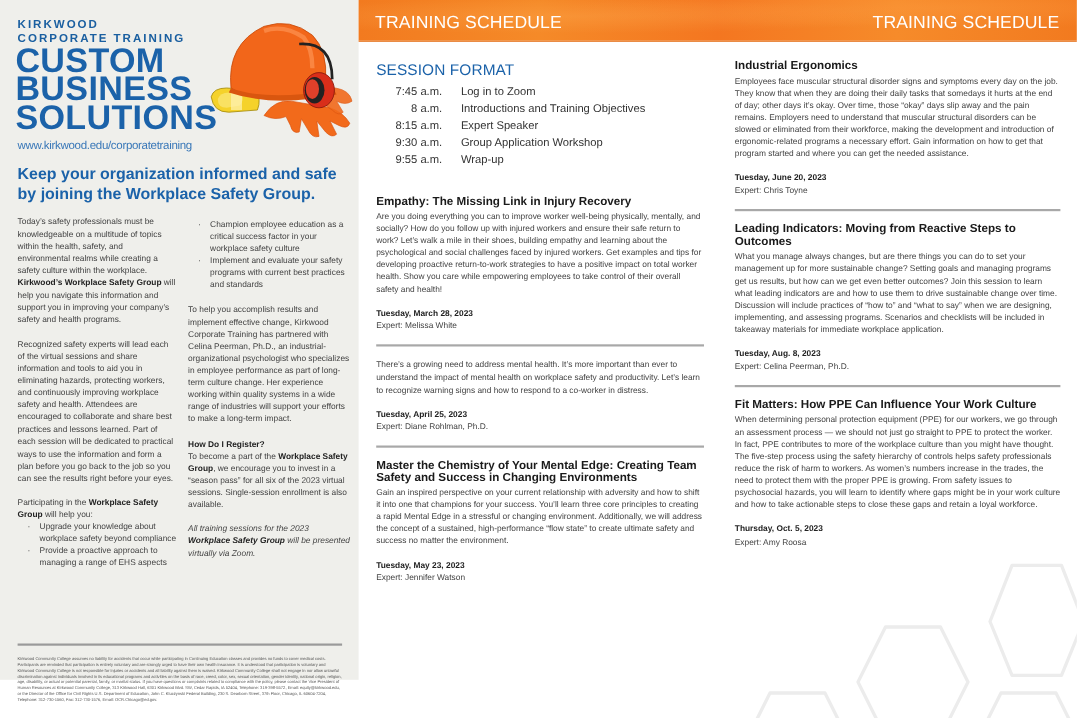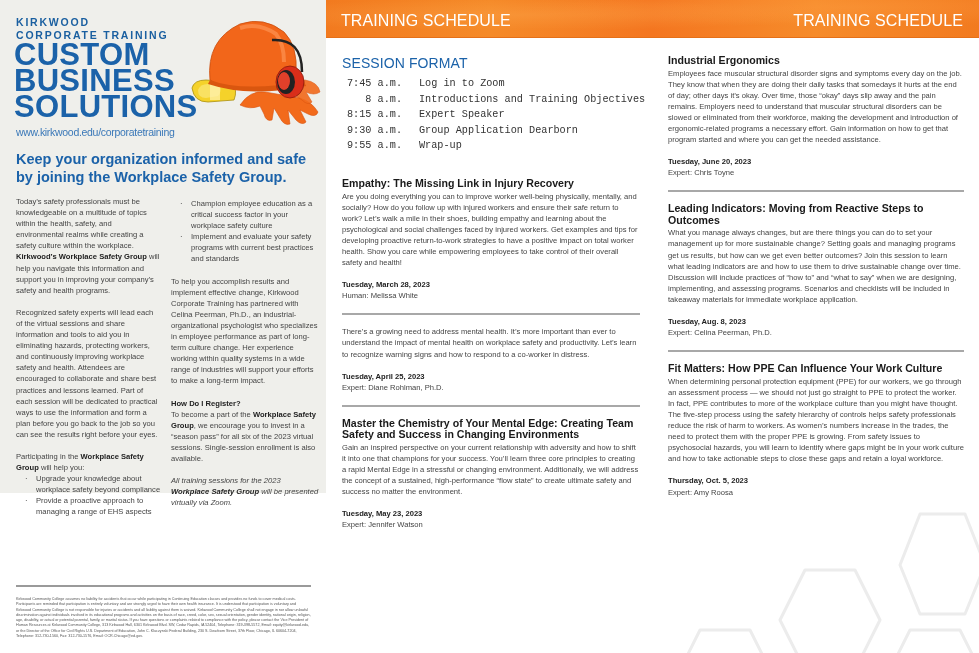--- a/index.html
+++ b/index.html
@@ -1,21 +1,21 @@
 <!DOCTYPE html>
 <html><head>
 <meta charset="utf-8">
 <style>
   * { box-sizing: border-box; margin: 0; padding: 0; }
   html, body { width: 979px; height: 653px; overflow: hidden; background: #ffffff; }
   body { font-family: "Liberation Sans", sans-serif; color: #333; position: relative; }
 
   
   .left-panel {
-    position: absolute; left: 0; top: 0; width: 326px; height: 493px;
+    position: absolute; left: 0; top: 0; width: 326px; height: 618px;
     background: #efefeb;
   }
   .brand-small {
     position: absolute; left: 16px; top: 16px;
     font-size: 10.5px; letter-spacing: 1.8px; color: #1a5fa0; line-height: 13px; font-weight: bold;
   }
   .brand-big {
     position: absolute; left: 14px; top: 42px;
     font-size: 31px; font-weight: bold; color: #1b62a9; line-height: 26px; letter-spacing: 0.3px;
   }
@@ -65,21 +65,21 @@
     position: absolute; top: 12px; font-size: 16px; color: #fff; letter-spacing: 0.1px; z-index: 2;
   }
   .banner-title.l { left: 341px; }
   .banner-title.r { right: 16px; }
 
   .session-format-title {
     position: absolute; left: 342px; top: 55px;
     font-size: 14px; color: #1b62a9; letter-spacing: 0.1px;
   }
   .schedule { position: absolute; left: 342px; top: 76px; font-size: 10.2px; color: #333; }
-  .schedule .row { display: flex; height: 15.5px; align-items: center; font-family: Liberation Mono, monospace; }
+  .schedule .row { display: flex; height: 15.5px; align-items: center; }
   .schedule .time { width: 60px; text-align: right; }
   .schedule .act { margin-left: 17px; }
 
   .mid-col { position: absolute; left: 342px; top: 178px; width: 298px; }
   .right-col { position: absolute; left: 668px; top: 55px; width: 296px; }
 
   .session { font-size: 7.6px; line-height: 11.1px; color: #444; }
   .session h3 { font-size: 10.6px; line-height: 11.5px; color: #1a1a1a; font-weight: bold; margin-bottom: 1px; }
   .session .desc { margin-bottom: 11px; }
   .session .date { font-weight: bold; color: #222; }
@@ -179,34 +179,34 @@
   <div class="row">
       <span class="time">8 a.m.</span>
       <span class="act">Introductions and Training Objectives</span>
     </div>
   <div class="row">
       <span class="time">8:15 a.m.</span>
       <span class="act">Expert Speaker</span>
     </div>
   <div class="row">
       <span class="time">9:30 a.m.</span>
-      <span class="act">Group Application Dearborn</span>
+      <span class="act">Group Application Workshop</span>
     </div>
   <div class="row">
       <span class="time">9:55 a.m.</span>
       <span class="act">Wrap-up</span>
     </div>
 </div>
 
 <div class="mid-col">
   <div class="session">
     <h3>Empathy: The Missing Link in Injury Recovery</h3>
     <div class="desc">Are you doing everything you can to improve worker well-being physically, mentally, and socially? How do you follow up with injured workers and ensure their safe return to work? Let’s walk a mile in their shoes, building empathy and learning about the psychological and social challenges faced by injured workers. Get examples and tips for developing proactive return-to-work strategies to have a positive impact on total worker health. Show you care while empowering employees to take control of their overall safety and health!</div>
     <div class="date">Tuesday, March 28, 2023</div>
-    <div>Human: Melissa White</div>
+    <div>Expert: Melissa White</div>
   </div>
   <div class="divider"></div>
   <div class="session">
     <div class="desc">There’s a growing need to address mental health. It’s more important than ever to understand the impact of mental health on workplace safety and productivity. Let’s learn to recognize warning signs and how to respond to a co-worker in distress.</div>
     <div class="date">Tuesday, April 25, 2023</div>
     <div>Expert: Diane Rohlman, Ph.D.</div>
   </div>
   <div class="divider"></div>
   <div class="session">
     <h3>Master the Chemistry of Your Mental Edge: Creating Team Safety and Success in Changing Environments</h3>

